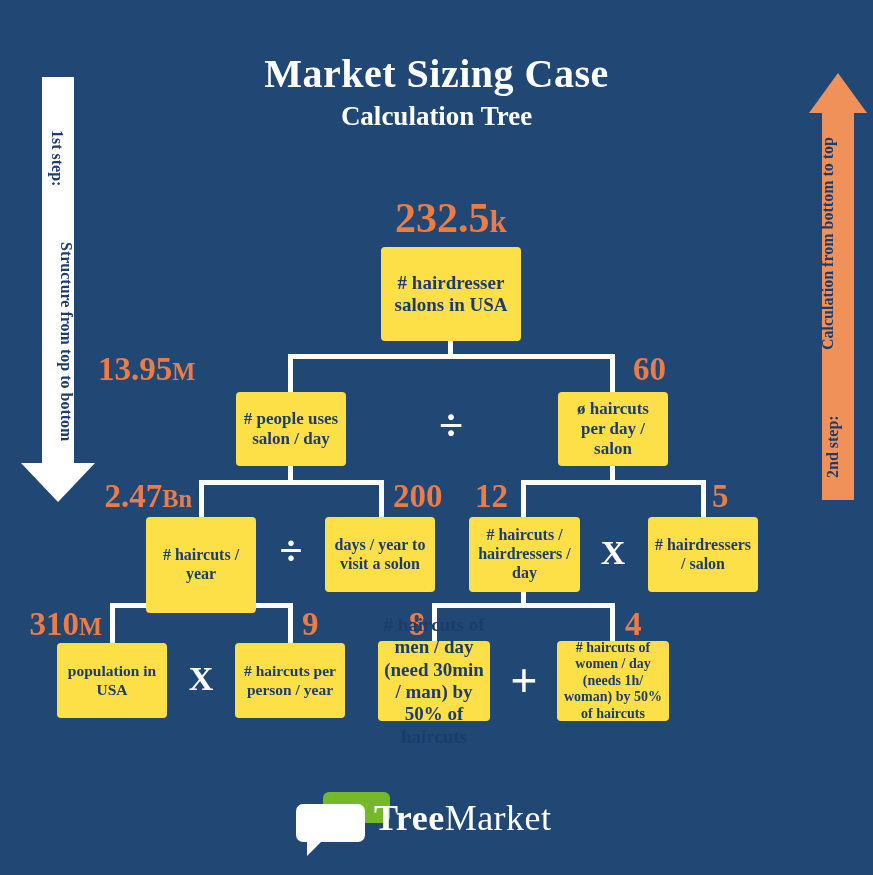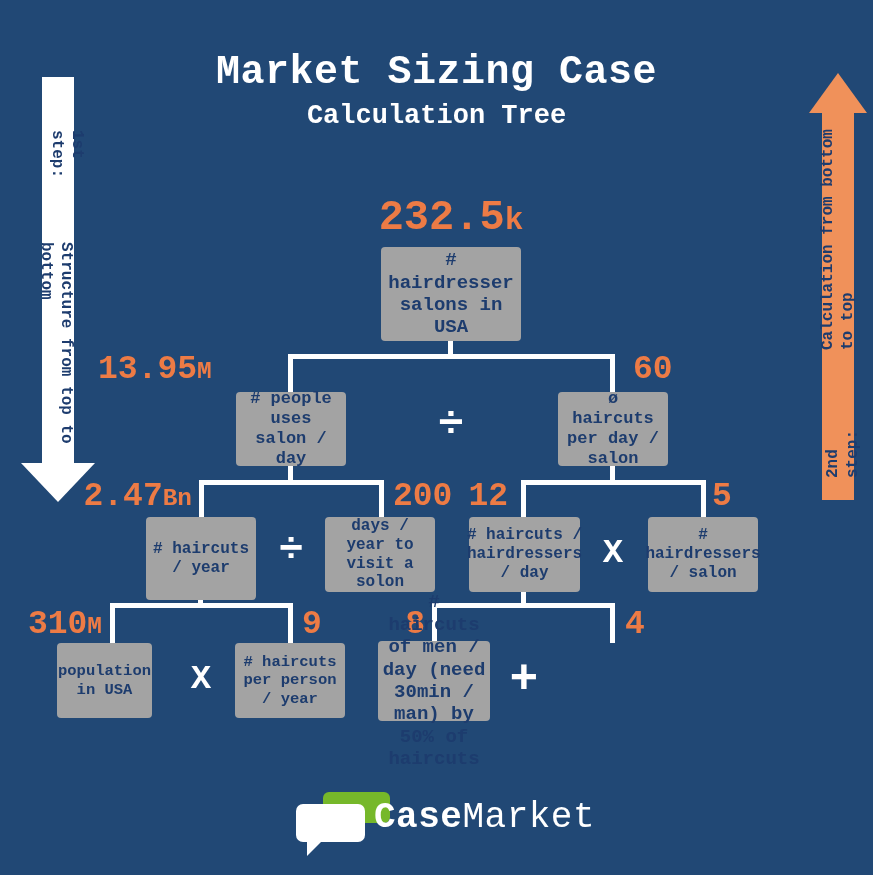--- a/index.html
+++ b/index.html
@@ -1,19 +1,19 @@
 <!DOCTYPE html>
 <html style="--background: #214875; --box-bg: #FFFFFF; --box-text: #1D3C6E; --value-orange: #ED7B45; --arrow-orange: #F0915A; --connector: #FFFFFF; --logo-green: #76B82A;"><head>
 <meta charset="utf-8">
 <style>
   html,body { margin:0; padding:0; }
   .canvas {
     position:relative; width:873px; height:875px; overflow:hidden;
     background:var(--background,#214875);
-    font-family:Liberation Mono, monospace;
+    font-family:Liberation Serif, serif;
   }
   .title {
     position:absolute; top:50px; left:0; width:100%; text-align:center;
     color:#fff; font-size:40px; font-weight:bold; letter-spacing:0.5px; margin:0;
   }
   .subtitle {
     position:absolute; top:101px; left:0; width:100%; text-align:center;
     color:#fff; font-size:27px; font-weight:bold; margin:0;
   }
   
@@ -33,32 +33,32 @@
   }
   .vflip { transform:rotate(180deg); }
   .left-step   { left:47px;  top:130px; height:82px; }
   .left-struct { left:34px;  top:242px; height:205px; width:42px; }
   .right-calc  { left:818px; top:110px; height:240px; width:42px; }
   .right-step  { left:823px; top:393px; height:85px; }
   
   .conn { position:absolute; background:#fff; }
   
   .node {
-    position:absolute; background:#a3a3a3; border-radius:4px; box-sizing:border-box;
+    position:absolute; background:#fde047; border-radius:4px; box-sizing:border-box;
     display:flex; align-items:center; justify-content:center; text-align:center;
     color:var(--box-text,#1D3C6E); font-weight:bold; line-height:1.18; padding:4px 6px;
   }
   #n-root { left:381px; top:247px; width:140px; height:94px; font-size:19px; padding:4px 8px; }
   #n-l2l  { left:236px; top:392px; width:110px; height:74px; font-size:17px; }
   #n-l2r  { left:558px; top:392px; width:110px; height:74px; font-size:17px; }
-  #n-l3a  { left:146px; top:517px; width:110px; height:83px; font-size:16px;justify-content:flex-end; }
+  #n-l3a  { left:146px; top:517px; width:110px; height:96px; font-size:16px;justify-content:flex-end; }
   #n-l3b  { left:325px; top:517px; width:110px; height:75px; font-size:16px; }
   #n-l3c  { left:469px; top:517px; width:111px; height:75px; font-size:16px; }
   #n-l3d  { left:648px; top:517px; width:110px; height:75px; font-size:16px; }
-  #n-l4a  { left:57px;  top:643px; width:95px; height:75px; font-size:15.5px; }
+  #n-l4a  { left:57px;  top:643px; width:110px; height:75px; font-size:15.5px; }
   #n-l4b  { left:235px; top:643px; width:110px; height:75px; font-size:15.5px; }
   #n-l4c  { left:378px; top:641px; width:112px; height:80px; font-size:19px; padding:2px 4px; }
   #n-l4d  { left:557px; top:641px; width:112px; height:80px; font-size:14px; padding:2px 4px; }
   
   .value {
     position:absolute; color:var(--value-orange,#ED7B45); font-weight:bold;
     font-size:33px; white-space:nowrap;
   }
   .value .unit { font-size:0.74em; }
   #v-root { left:378px; top:194px; width:146px; text-align:center; font-size:42px; }
@@ -170,26 +170,29 @@
     </div>
   <div class="node" id="n-l4a">
       <span>population in USA</span>
     </div>
   <div class="node" id="n-l4b">
       <span># haircuts per person / year</span>
     </div>
   <div class="node" id="n-l4c">
       <span># haircuts of men / day (need 30min / man) by 50% of haircuts</span>
     </div>
+  <div class="node" id="n-l4d">
+      <span># haircuts of women / day (needs 1h/ woman) by 50% of haircuts</span>
+    </div>
 
   <div class="op" id="op-l2">÷</div>
   <div class="op" id="op-l3l">÷</div>
   <div class="op" id="op-l3r">X</div>
   <div class="op" id="op-l4l">X</div>
   <div class="op" id="op-l4r">+</div>
 
   <div class="bubble-green"></div>
   <div class="tail-green"></div>
   <div class="bubble-white"></div>
   <div class="tail-white"></div>
-  <div class="logo-text"><span class="prep">Case</span><span class="lounge">Market</span></div>
+  <div class="logo-text"><span class="prep">Tree</span><span class="lounge">Market</span></div>
 
 </div>
 
 </body></html>

